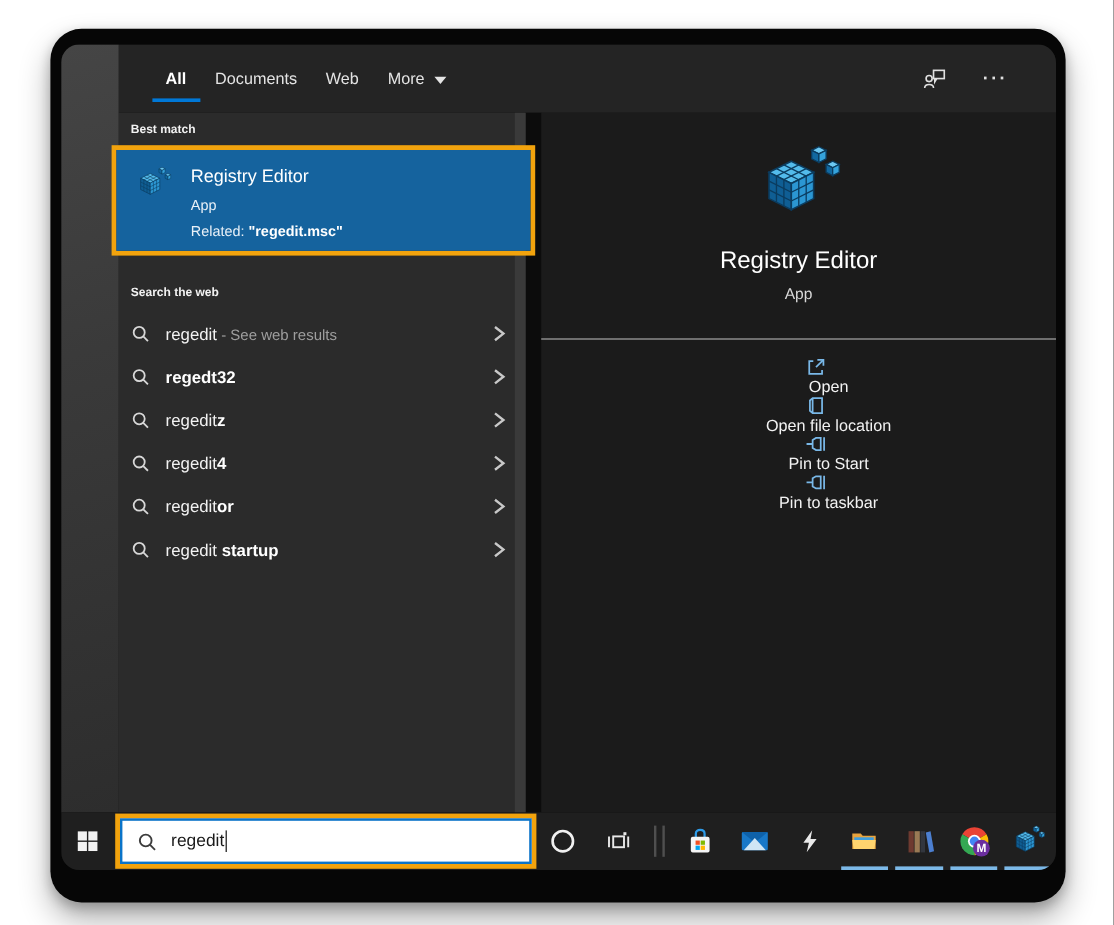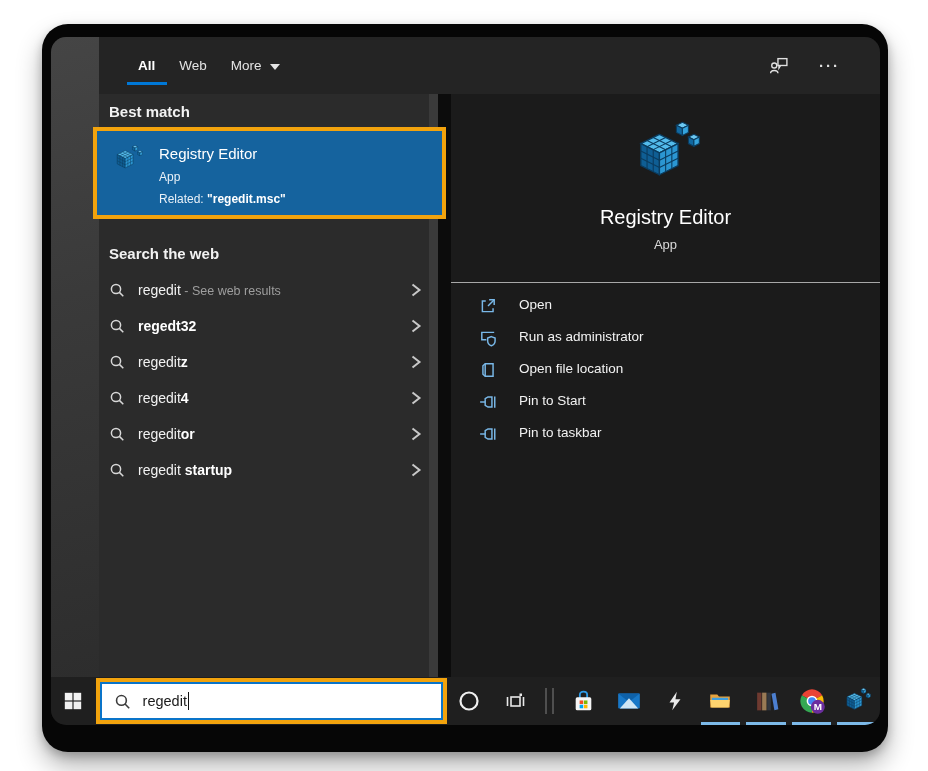--- a/index.html
+++ b/index.html
@@ -28,21 +28,21 @@
   .header-right { margin-left: auto; display: flex; align-items: center; gap: 30px; padding-right: 40px; }
   .ellipsis { color: #e0e0e0; font-size: 15px; font-weight: bold; letter-spacing: 2px; }
 
   
   .body-row { flex: 1; display: flex; min-height: 0; }
   .left-col { width: 339px; background: #2b2b2b; position: relative; overflow: visible; }
   .scroll-gutter { position: absolute; right: 0; top: 0; bottom: 0; width: 9px; background: #3a3a3a; }
   .col-gap { width: 13px; background: #0c0c0c; }
   .right-col { flex: 1; background: #1b1b1b; display: flex; flex-direction: column; }
 
-  .section-label { color: #f2f2f2; font-size: 15px; font-weight: bold; margin: 9px 0 0 10px; }
+  .section-label { color: #f2f2f2; font-size: 10px; font-weight: bold; margin: 9px 0 0 10px; }
 
   
   .annotation-box { border: 4px solid #f2a30d; position: relative; z-index: 5; }
   .best-match-annotation { margin: 7px 0 0 -6px; width: 353px; height: 92px; }
   .best-match-tile { width: 100%; height: 100%; background: #15639e; display: flex; padding: 13px 0 0 16px; }
   .bm-icon { width: 30px; height: 30px; flex: 0 0 auto; }
   .bm-text { margin-left: 16px; }
   .bm-title { color: #ffffff; font-size: 15px; line-height: 19px; }
   .bm-type { color: #e9f1f8; font-size: 12px; margin-top: 7px; }
   .bm-related { color: #e9f1f8; font-size: 12px; margin-top: 8px; }
@@ -56,21 +56,21 @@
   .sug-text b { font-weight: bold; color: #ffffff; }
   .sug-note { color: #9e9e9e; font-size: 12.5px; white-space: pre; }
   .sug-chevron { margin-left: auto; }
 
   
   .hero-icon { width: 70px; height: 70px; margin: 25px auto 0; }
   .hero-title { color: #ffffff; font-size: 20px; font-weight: 300; text-align: center; margin-top: 17px; }
   .hero-type { color: #d9d9d9; font-size: 13px; text-align: center; margin-top: 8px; }
   .panel-divider { height: 1px; background: #a8a8a8; margin-top: 30px; }
   .action-list { margin-top: 14px; }
-  .action-row { height: 32px; display: flex; padding-left: 28px; cursor: default; }
+  .action-row { height: 32px; display: flex; align-items: center; padding-left: 28px; cursor: default; flex-direction: column; }
   .action-row .a-icon { width: 18px; height: 18px; flex: 0 0 auto; }
   .action-label { color: #f2f2f2; font-size: 13.5px; margin-left: 22px; }
 
   
   .taskbar { height: 48px; background: #1f1f1f; display: flex; align-items: center; position: relative; }
   .start-button { width: 46px; height: 48px; display: flex; align-items: center; justify-content: center; }
   .search-annotation { width: 351px; height: 46px; border: 4px solid #f2a30d; flex: 0 0 auto; }
   .searchbox { width: 100%; height: 100%; border: 2px solid #0a74c9; background: #ffffff;
                display: flex; align-items: center; padding-left: 12px; }
   .searchbox-text { margin-left: 12px; color: #1a1a1a; font-size: 14.5px; }
@@ -125,20 +125,23 @@
     <div class="main-row">
       <div class="desktop-strip"></div>
 
       <div class="flyout">
 
         <div class="search-header">
           <div class="tab active">
               <span>All</span>
             </div>
           <div class="tab">
+              <span>Documents</span>
+            </div>
+          <div class="tab">
               <span>Web</span>
             </div>
           <div class="tab">
               <span>More</span>
               <span class="caret-down"></span>
             </div>
           <div class="header-right">
             <svg width="20" height="20" viewBox="0 0 19 19" fill="none" stroke="#e0e0e0" stroke-width="1.3">
               <rect x="8.5" y="2.5" width="8.5" height="6.5"></rect>
               <path d="M11,9 L9.5,11.5 L9.5,9"></path>
@@ -243,27 +246,20 @@
               <div class="action-row">
                 <svg class="a-icon" viewBox="0 0 16 16" fill="none" stroke="#79b8e8" stroke-width="1.3">
                   <polyline points="6,3.5 3,3.5 3,13 12.5,13 12.5,10"></polyline>
                     <polyline points="9,2.5 13.5,2.5 13.5,7"></polyline>
                     <line x1="13.5" y1="2.5" x2="8" y2="8"></line>
                 </svg>
                 <span class="action-label">Open</span>
               </div>
               <div class="action-row">
                 <svg class="a-icon" viewBox="0 0 16 16" fill="none" stroke="#79b8e8" stroke-width="1.3">
-                  <polyline points="13.5,3 2.5,3 2.5,9.5 6.5,9.5"></polyline>
-                  <path d="M11,6.8 L14.3,8 V10.6 C14.3,12.6 12.8,14.2 11,14.9 C9.2,14.2 7.7,12.6 7.7,10.6 V8 Z"></path>
-                </svg>
-                <span class="action-label">Run as administrator</span>
-              </div>
-              <div class="action-row">
-                <svg class="a-icon" viewBox="0 0 16 16" fill="none" stroke="#79b8e8" stroke-width="1.3">
                   <path d="M5.5,2.5 H12.5 V13.5 H5.5 L3.5,11.8 V4.2 Z"></path>
                     <line x1="5.5" y1="2.5" x2="5.5" y2="13.5"></line>
                 </svg>
                 <span class="action-label">Open file location</span>
               </div>
               <div class="action-row">
                 <svg class="a-icon" viewBox="0 0 16 16" fill="none" stroke="#79b8e8" stroke-width="1.3">
                   <line x1="1" y1="8" x2="5.5" y2="8"></line>
                     <path d="M5.5,5 L8,3.5 H11.5 V12.5 H8 L5.5,11 Z"></path>
                     <line x1="14" y1="3" x2="14" y2="13"></line>

